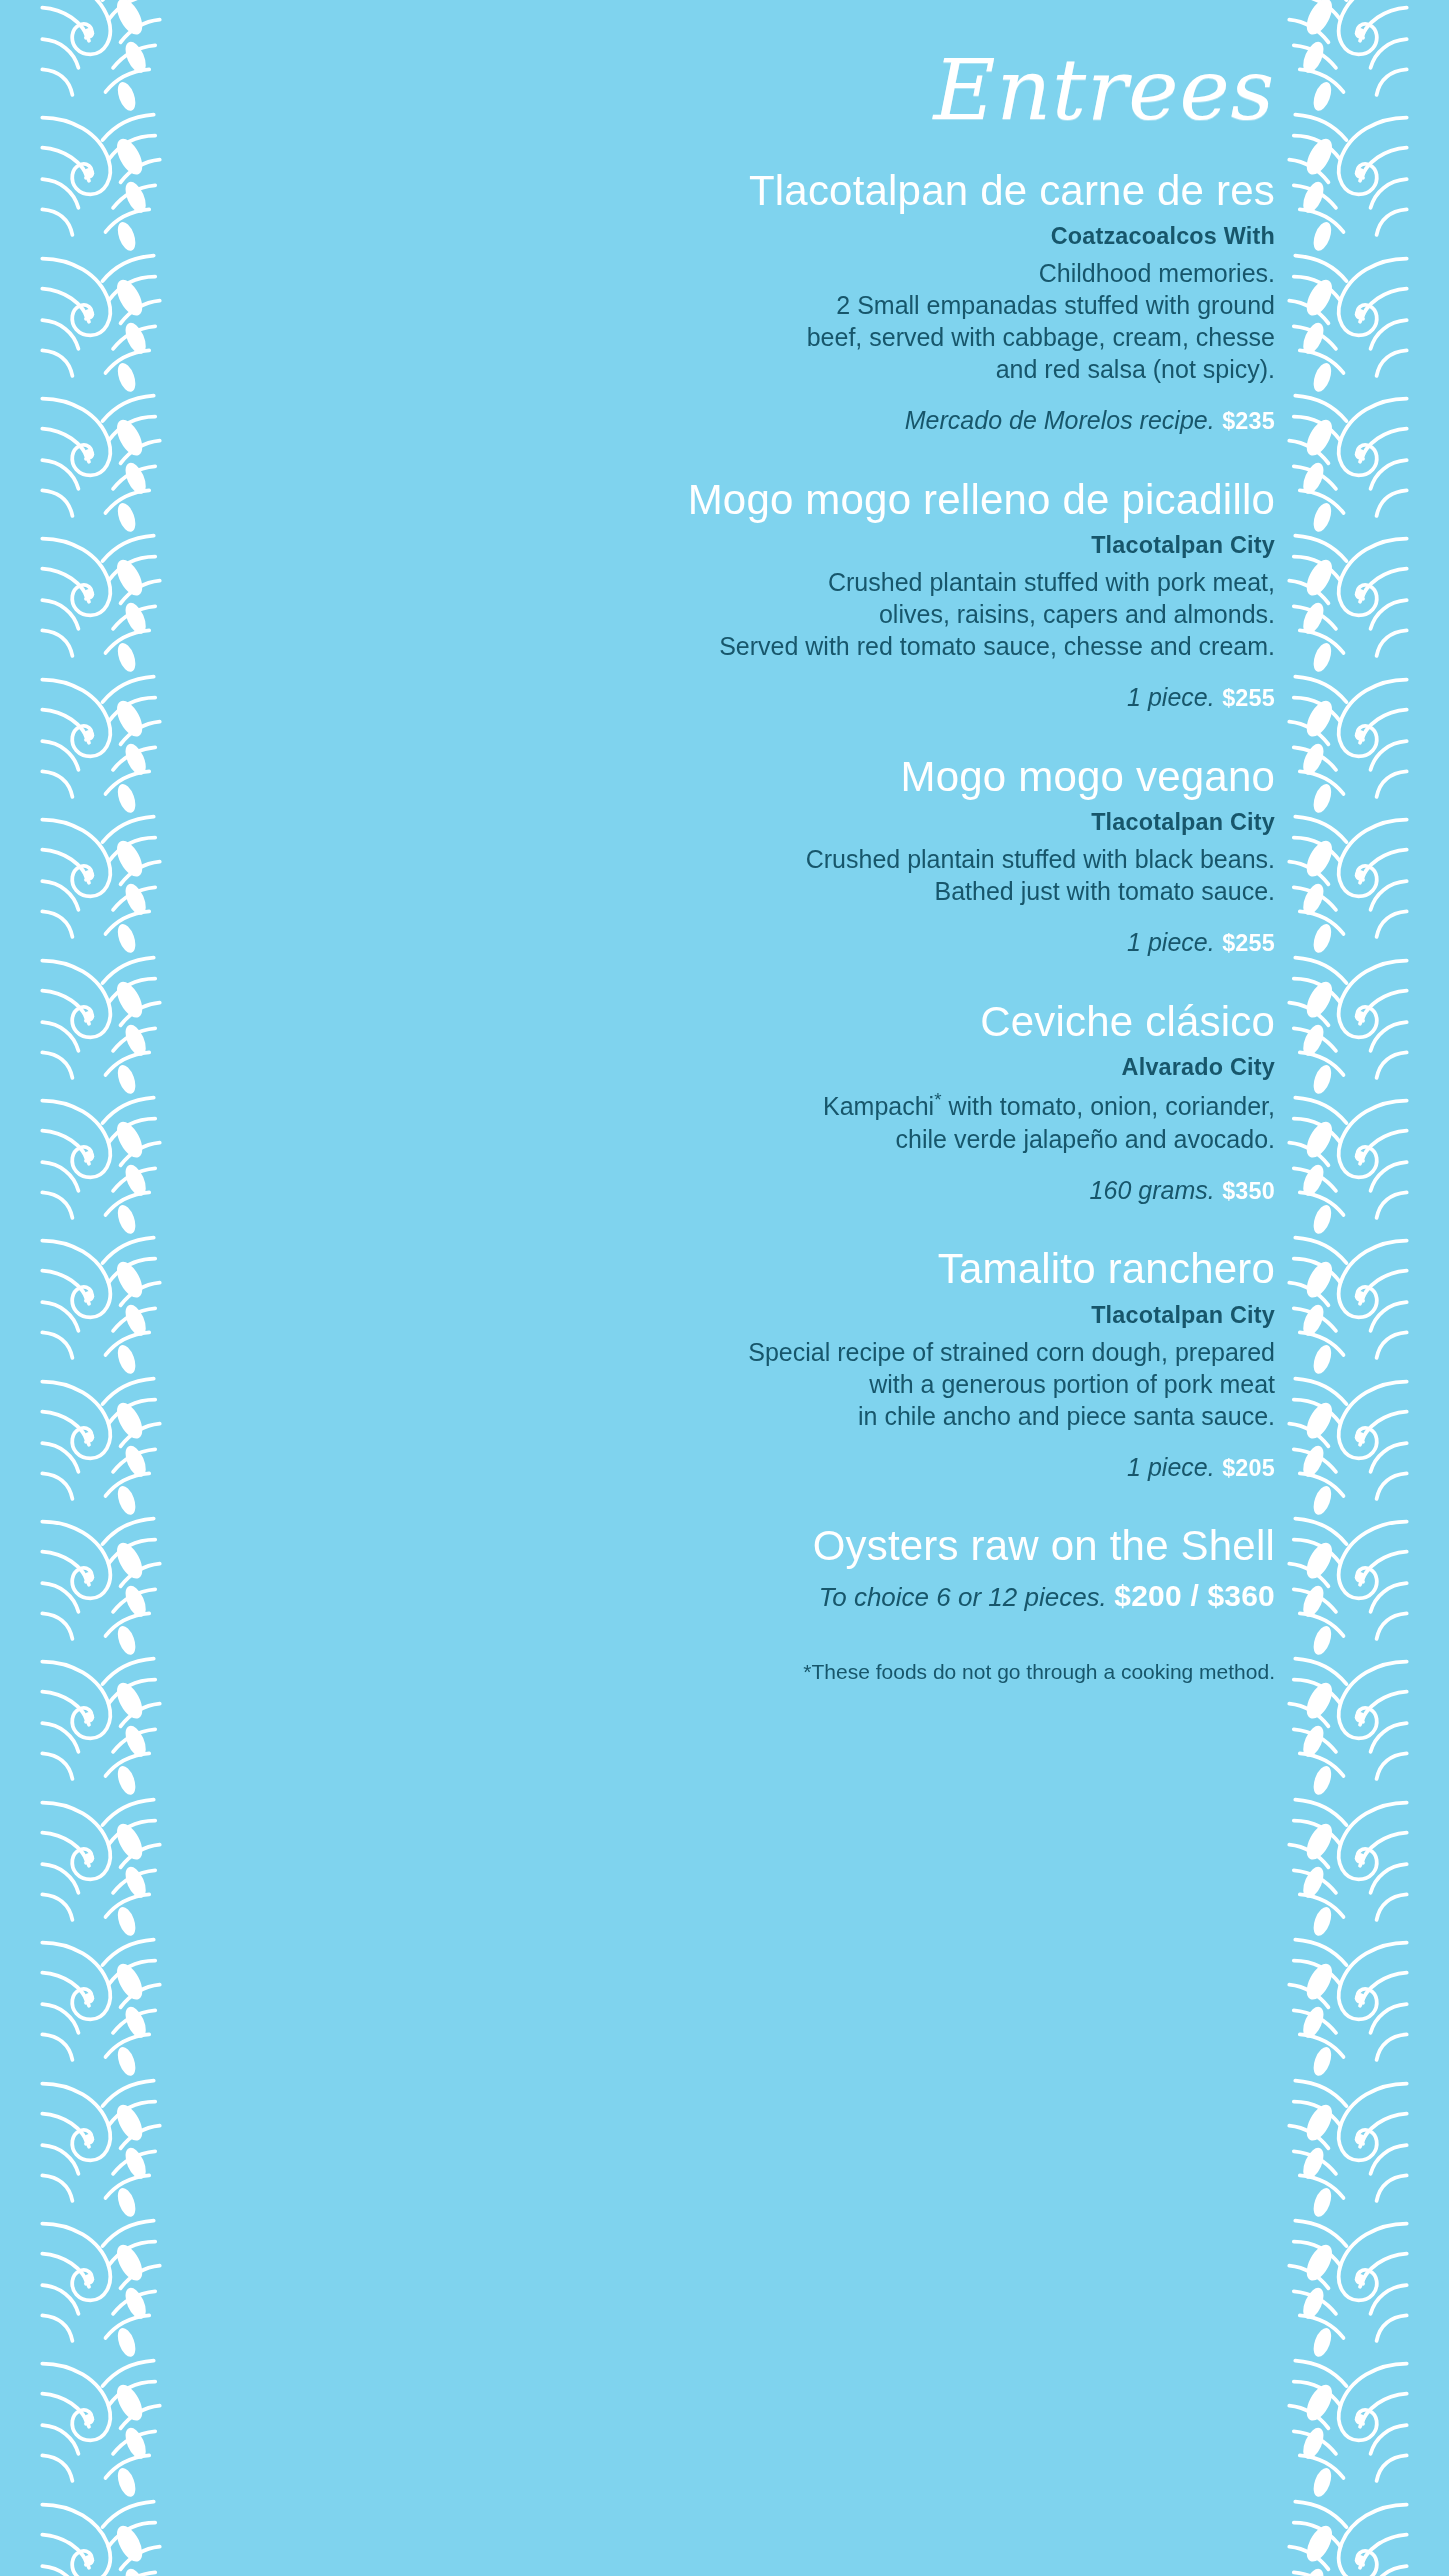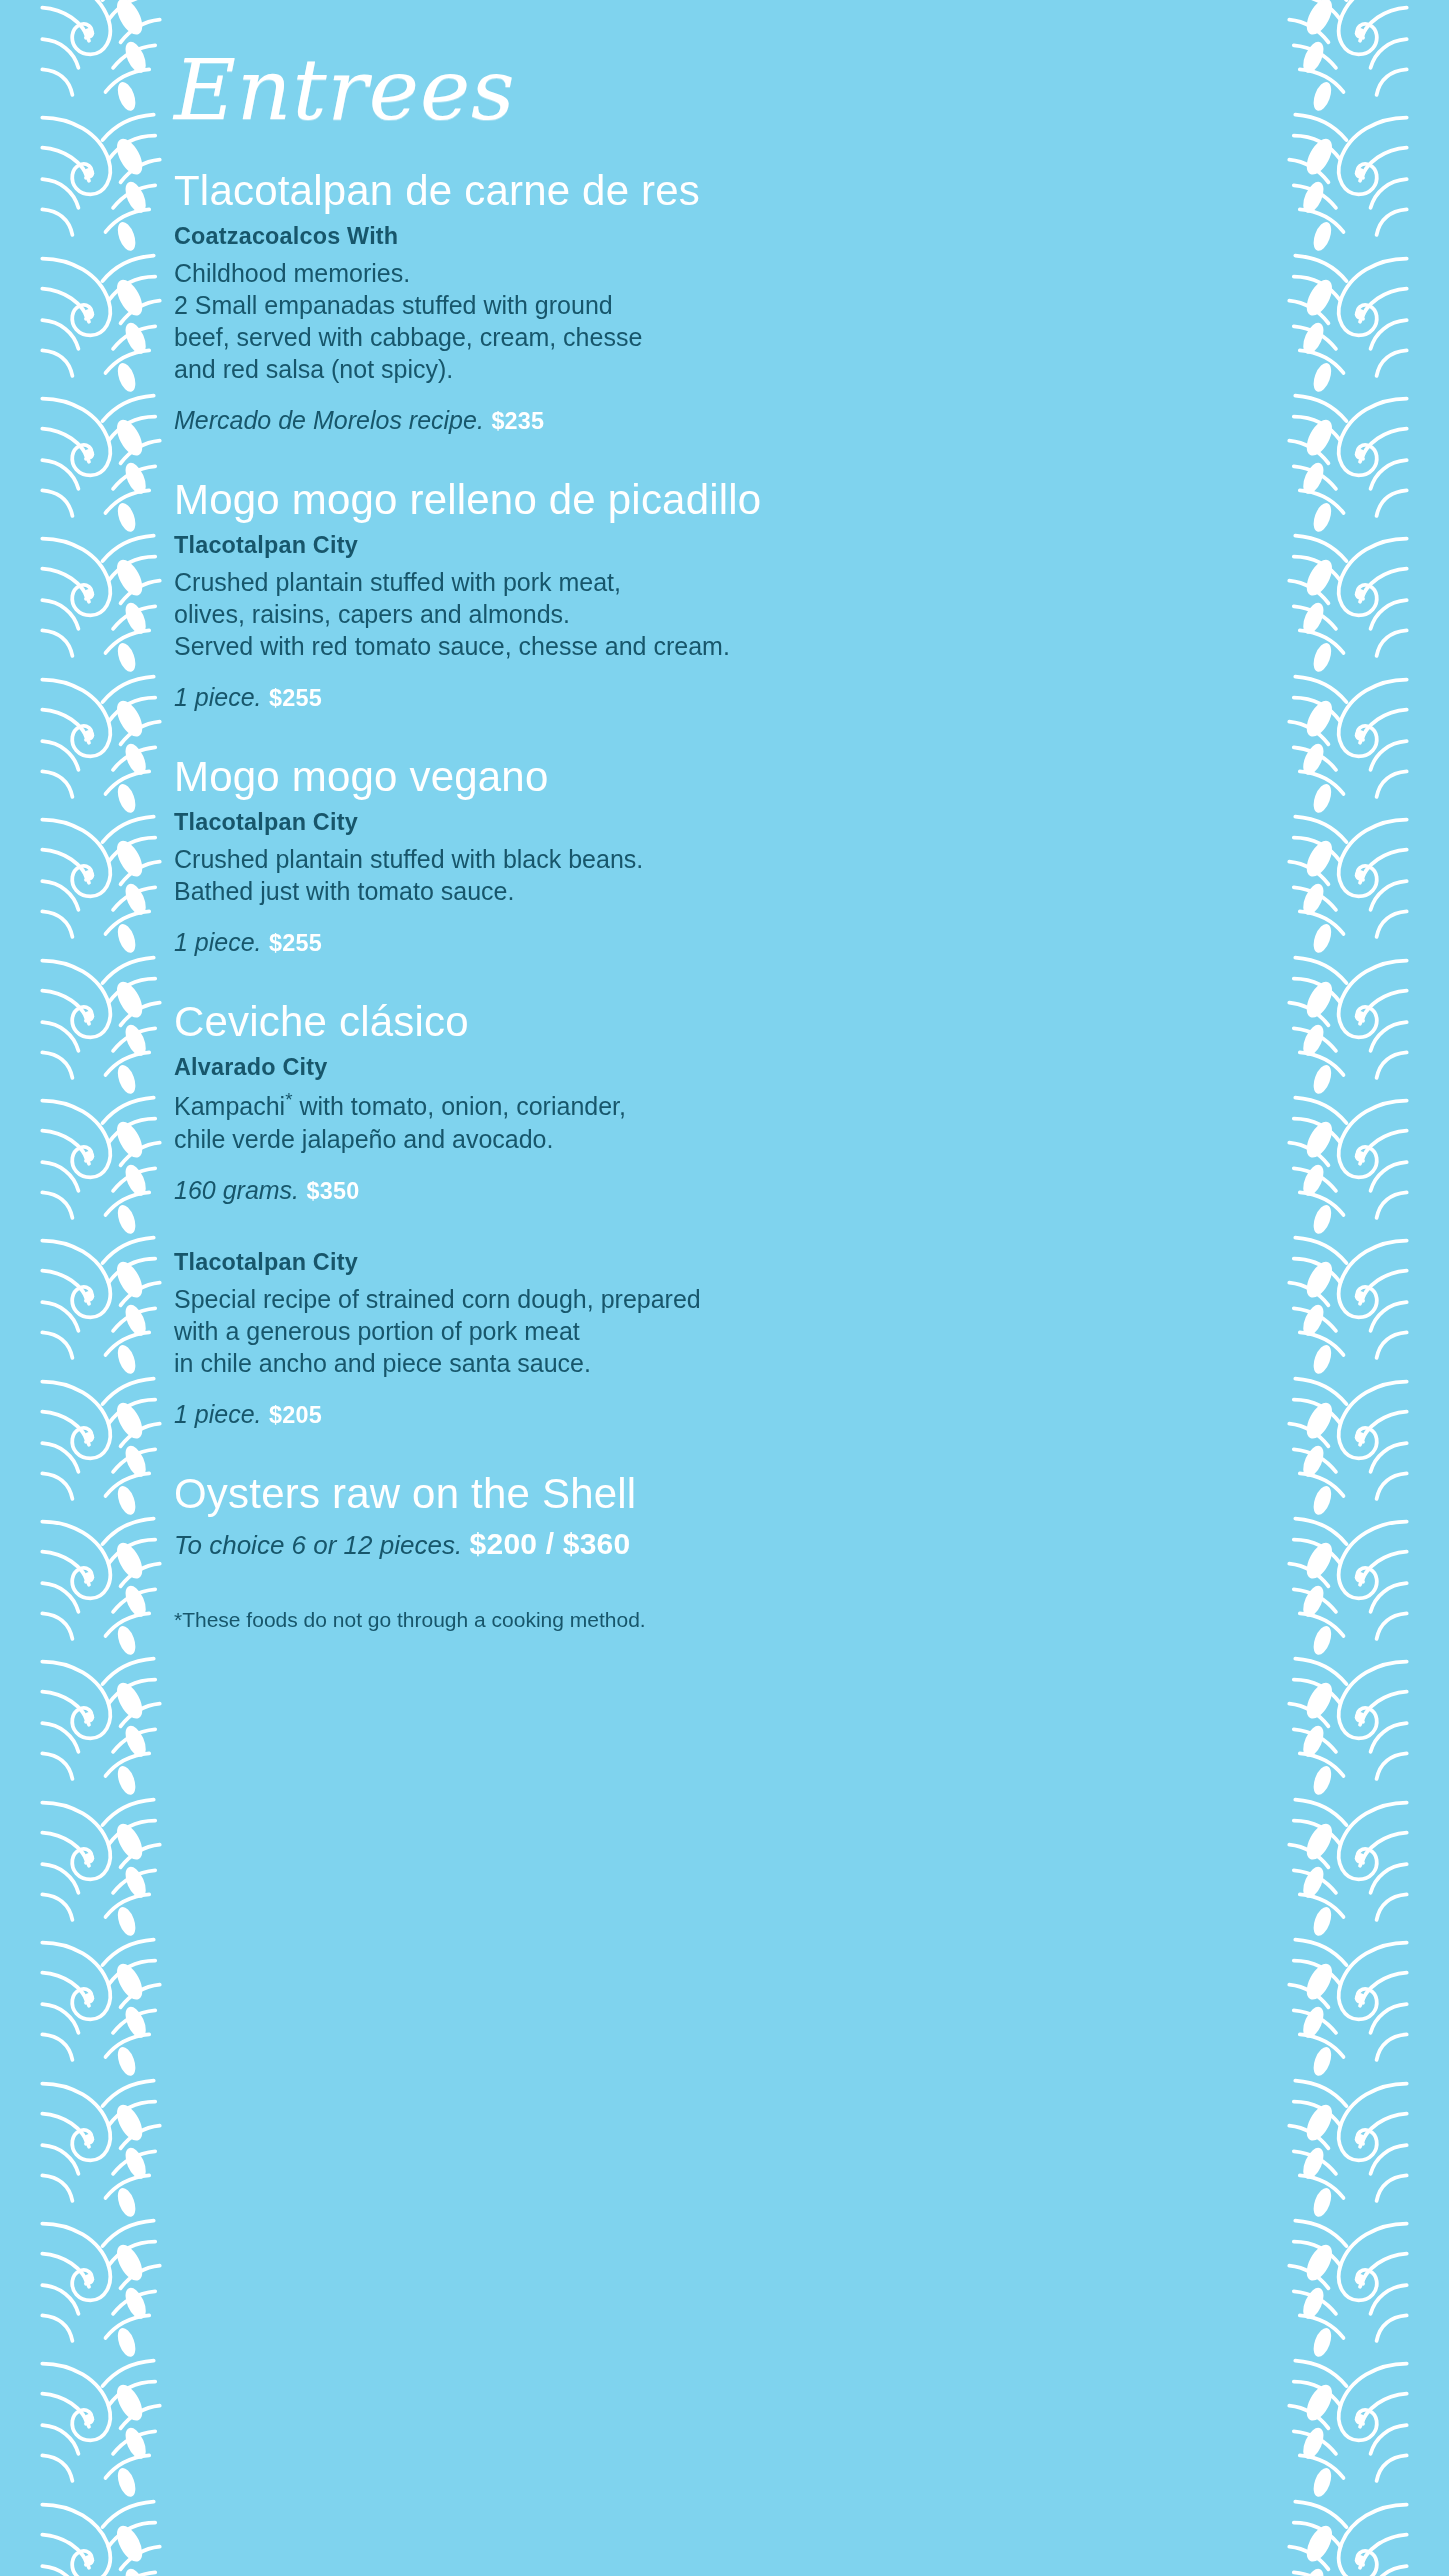--- a/index.html
+++ b/index.html
@@ -45,21 +45,21 @@
   .edge-band.left  { left: 0; }
   .edge-band.right { right: 0; }
 
   
   .page {
     position: absolute;
     left: 174px;
     right: 174px;
     top: 0;
     bottom: 0;
-    text-align: left;
+    text-align: right;
     color: #17566b;
   }
 
   .menu-title {
     font-family: "DejaVu Serif", serif;
     font-style: italic;
     color: #ffffff;
     font-size: 85px;
     line-height: 1;
     padding-top: 47px;
@@ -971,20 +971,21 @@
       <div class="item">
         <div class="item-name">Ceviche clásico</div>
         <div class="item-city">Alvarado City</div>
         <div class="item-desc">
           <div>Kampachi<span class="asterisk">*</span> with tomato, onion, coriander,</div>
           <div>chile verde jalapeño and avocado.</div>
         </div>
         <div class="portion-line"><span class="portion">160 grams.</span><span class="price">$350</span></div>
       </div>
       <div class="item">
+        <div class="item-name">Tamalito ranchero</div>
         <div class="item-city">Tlacotalpan City</div>
         <div class="item-desc">
           <div>Special recipe of strained corn dough, prepared</div>
           <div>with a generous portion of pork meat</div>
           <div>in chile ancho and piece santa sauce.</div>
         </div>
         <div class="portion-line"><span class="portion">1 piece.</span><span class="price">$205</span></div>
       </div>
       <div class="item oysters">
         <div class="item-name">Oysters raw on the Shell</div>

